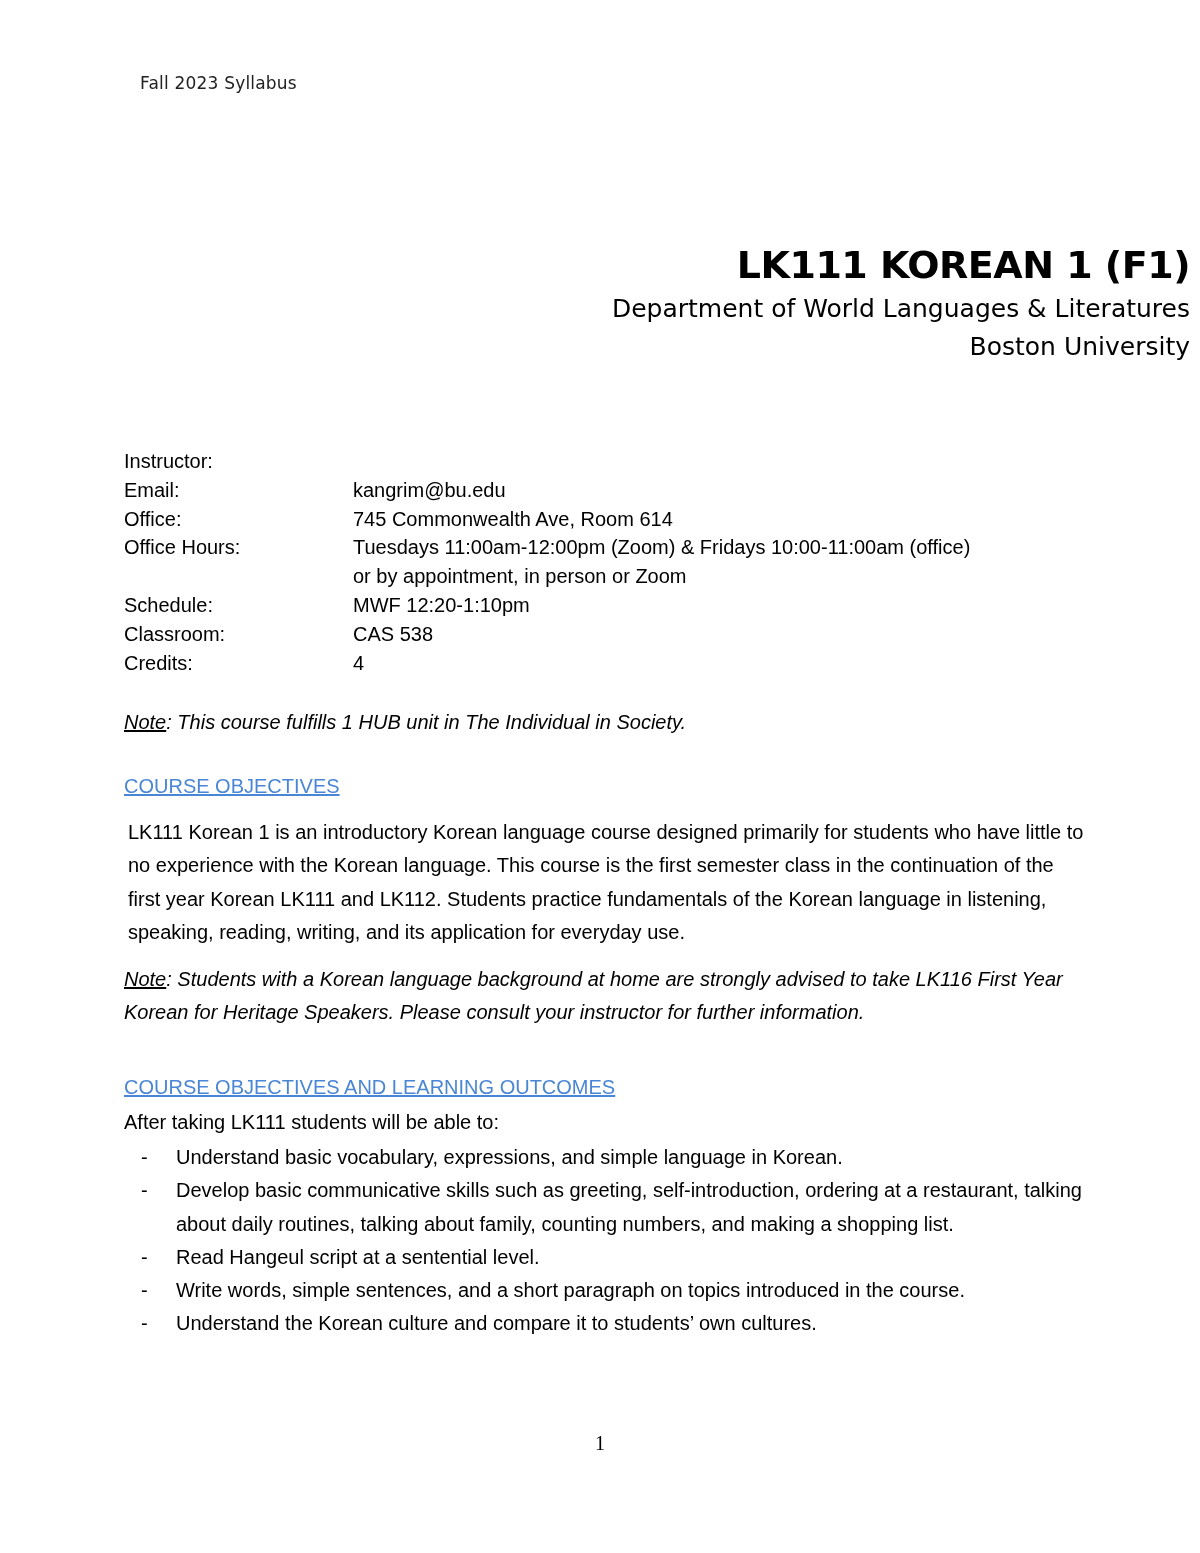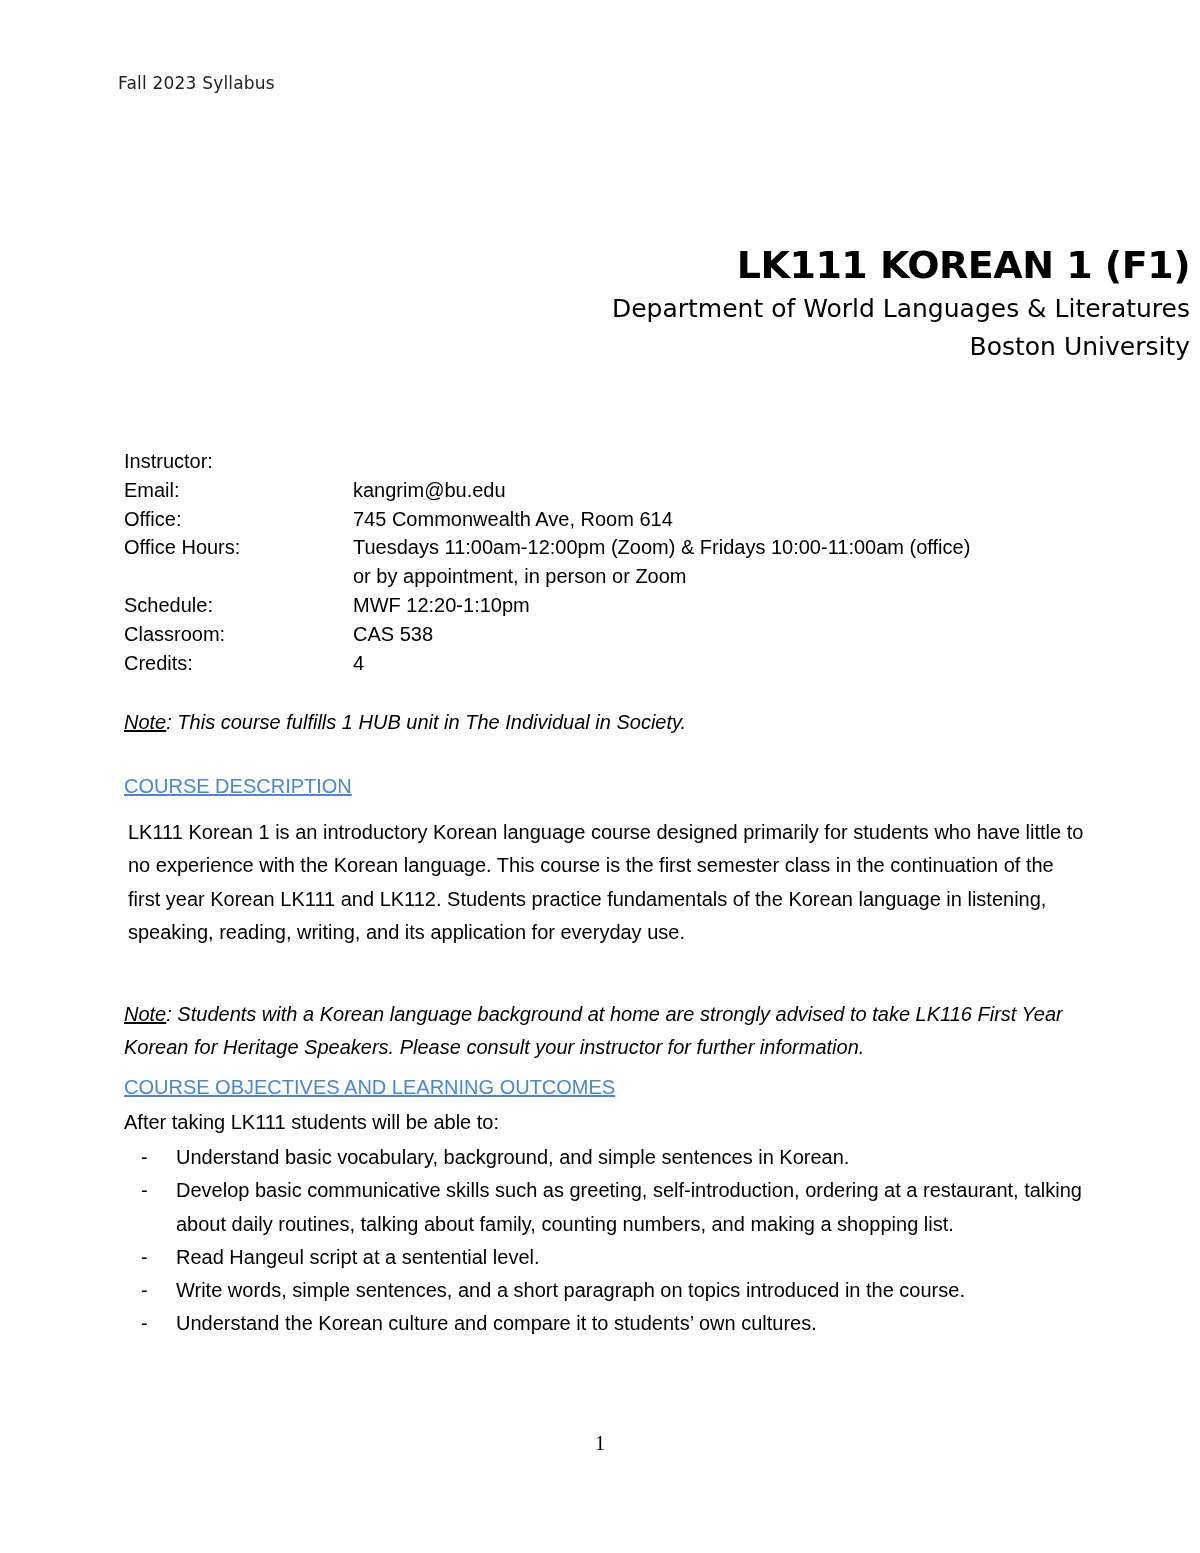--- a/index.html
+++ b/index.html
@@ -1,18 +1,18 @@
 <!DOCTYPE html>
 <html><head>
   <meta charset="utf-8">
   <style>
     html, body { margin: 0; padding: 0; background: #ffffff; }
     body { width: 1200px; height: 1553px; position: relative; overflow: hidden;
       font-family: "Liberation Sans", "DejaVu Sans", sans-serif; color: #000; }
-    .header-note { position: absolute; left: 118px; top: 73px; font-size: 17px; color: #222;
+    .header-note { position: absolute; left: 140px; top: 73px; font-size: 17px; color: #222;
       font-family: "DejaVu Sans", sans-serif; letter-spacing: 0.2px; }
     .title-block { position: absolute; left: 0; width: 1190px; top: 240px; text-align: right; }
     .course-title { font-size: 38px; font-weight: bold; margin: 0; line-height: 50px;
       font-family: "DejaVu Sans", sans-serif; letter-spacing: -0.5px; }
     .dept, .univ { font-size: 25px; line-height: 38px; margin: 0; font-family: "DejaVu Sans", sans-serif; }
     .info { position: absolute; left: 124px; top: 447px; font-size: 20px; }
     .info-row { display: flex; line-height: 28.8px; }
     .info-label { width: 229px; flex: none; }
     .info-value { flex: none; }
     .note1 { position: absolute; left: 124px; top: 711px; font-size: 20px; font-style: italic; }
@@ -68,28 +68,28 @@
     <span class="info-value">CAS 538</span>
   </div>
   <div class="info-row">
     <span class="info-label">Credits:</span>
     <span class="info-value">4</span>
   </div>
 </div>
 
 <div class="note1"><span class="u">Note</span><span>: This course fulfills 1 HUB unit in The Individual in Society.</span></div>
 
-<h2 class="section-h" style="top:775px;">COURSE DESCRIPTION</h2>
+<h2 class="section-h" style="top:775px;">COURSE OBJECTIVES</h2>
 <p class="para" style="top:812px;">LK111 Korean 1 is an introductory Korean language course designed primarily for students who have little to no experience with the Korean language. This course is the first semester class in the continuation of the first year Korean LK111 and LK112. Students practice fundamentals of the Korean language in listening, speaking, reading, writing, and its application for everyday use.</p>
-<p class="note2" style="top:998px;"><span class="u">Note</span><span>: Students with a Korean language background at home are strongly advised to take LK116 First Year Korean for Heritage Speakers. Please consult your instructor for further information.</span></p>
+<p class="note2" style="top:963px;"><span class="u">Note</span><span>: Students with a Korean language background at home are strongly advised to take LK116 First Year Korean for Heritage Speakers. Please consult your instructor for further information.</span></p>
 
 <h2 class="section-h" style="top:1076px;">COURSE OBJECTIVES AND LEARNING OUTCOMES</h2>
 <div class="intro">After taking LK111 students will be able to:</div>
 
 <ul class="obj-list">
-  <li><span class="dash">-</span><span>Understand basic vocabulary, background, and simple sentences in Korean.</span></li>
+  <li><span class="dash">-</span><span>Understand basic vocabulary, expressions, and simple language in Korean.</span></li>
   <li><span class="dash">-</span><span>Develop basic communicative skills such as greeting, self-introduction, ordering at a restaurant, talking about daily routines, talking about family, counting numbers, and making a shopping list.</span></li>
   <li><span class="dash">-</span><span>Read Hangeul script at a sentential level.</span></li>
   <li><span class="dash">-</span><span>Write words, simple sentences, and a short paragraph on topics introduced in the course.</span></li>
   <li><span class="dash">-</span><span>Understand the Korean culture and compare it to students’ own cultures.</span></li>
 </ul>
 
 <div class="page-num">1</div>
 
 </body></html>

